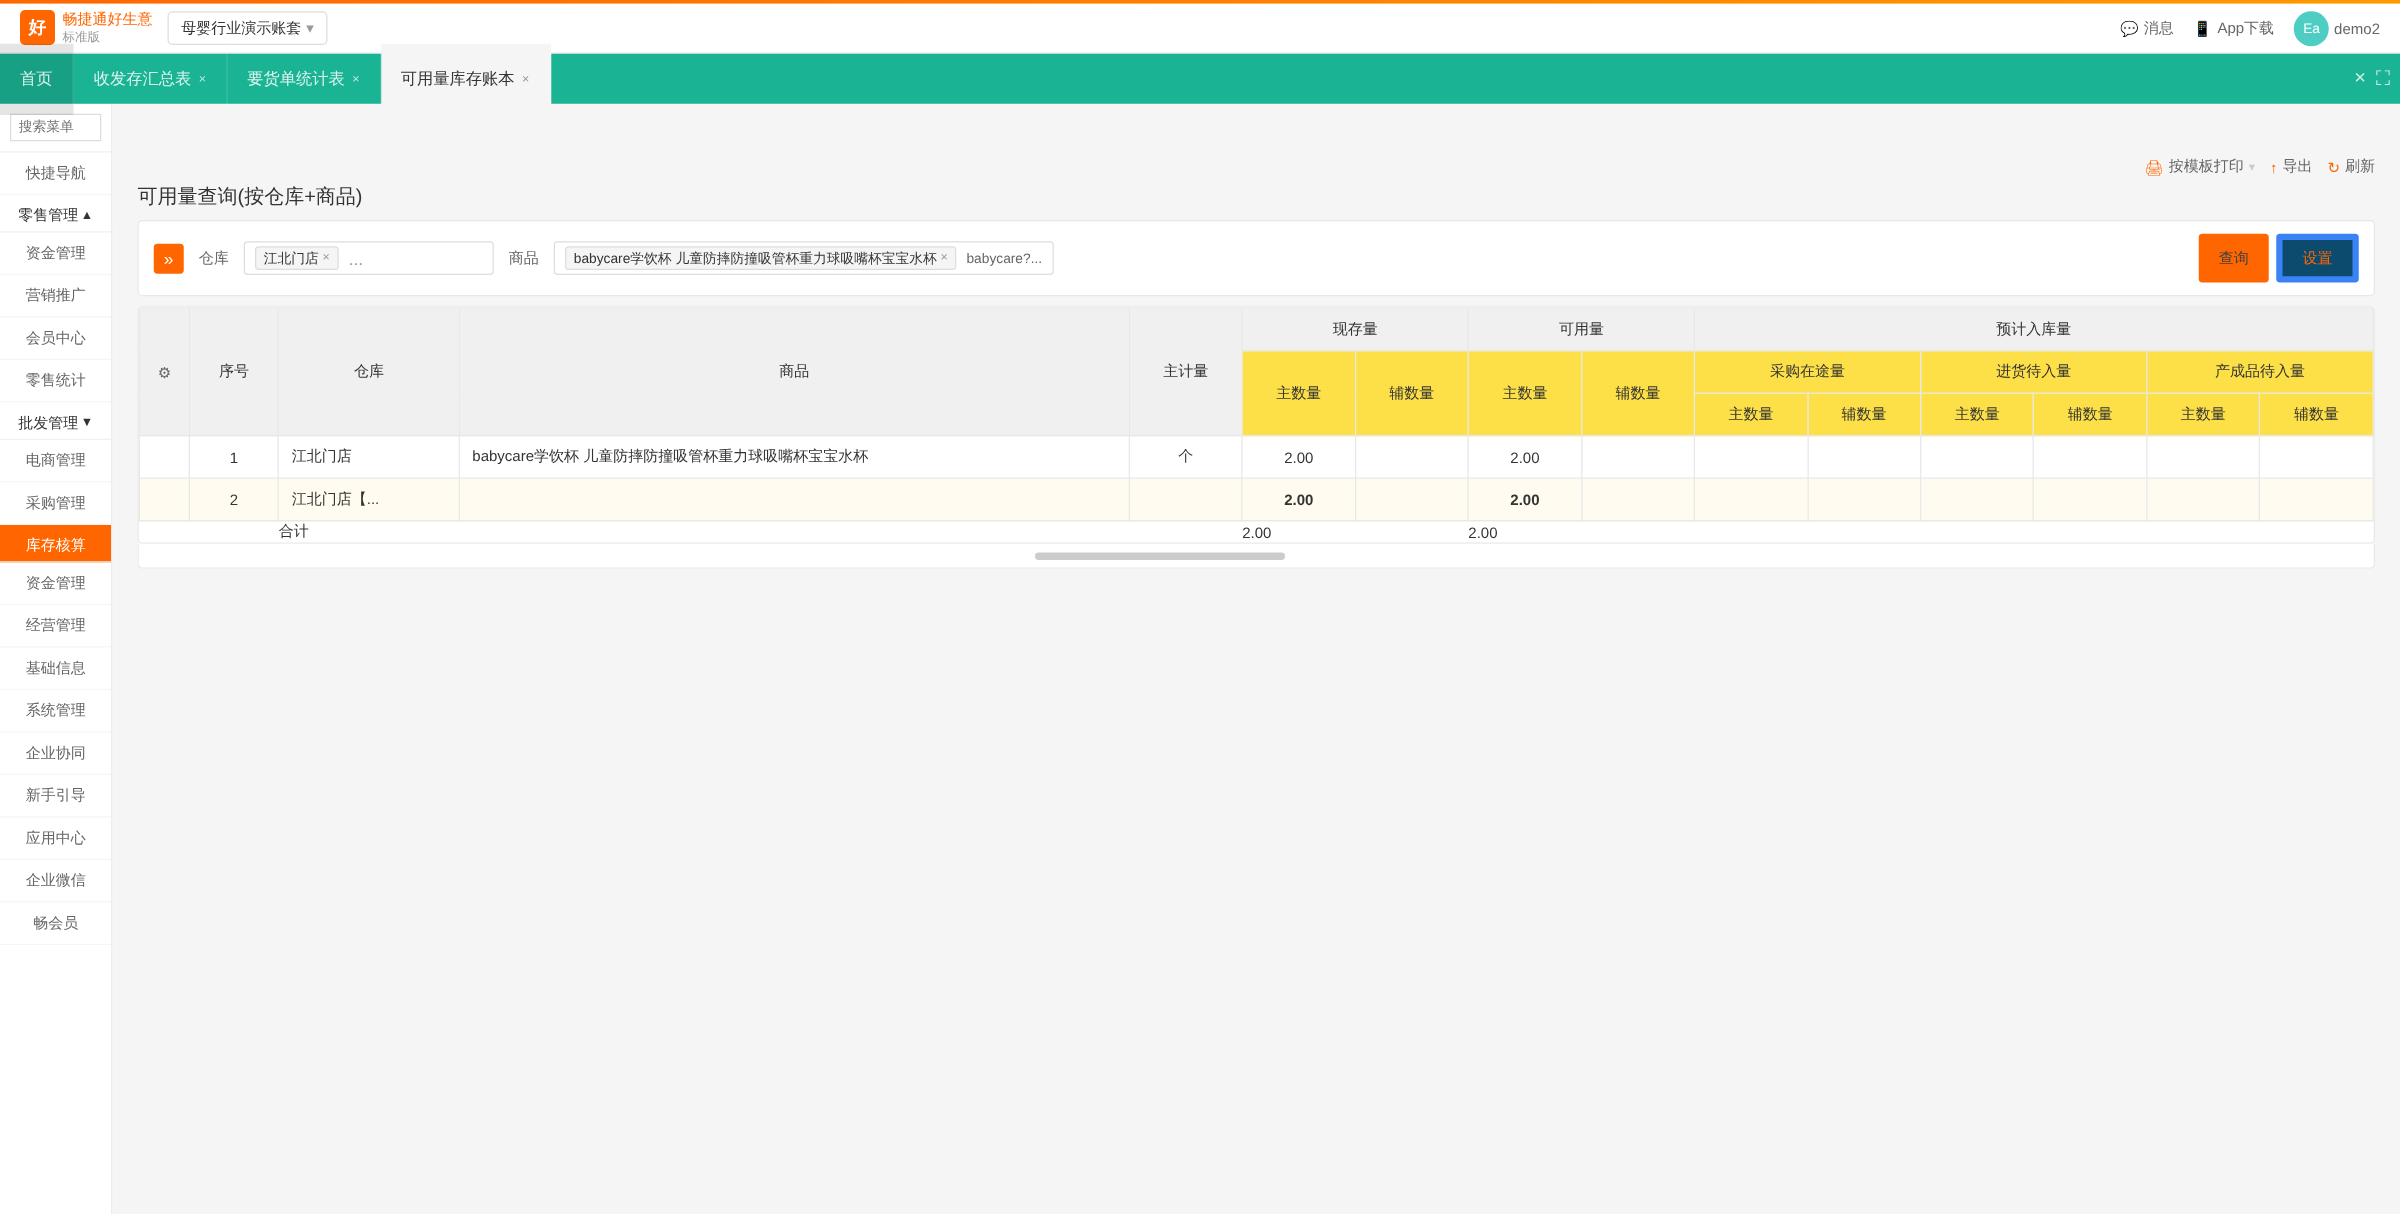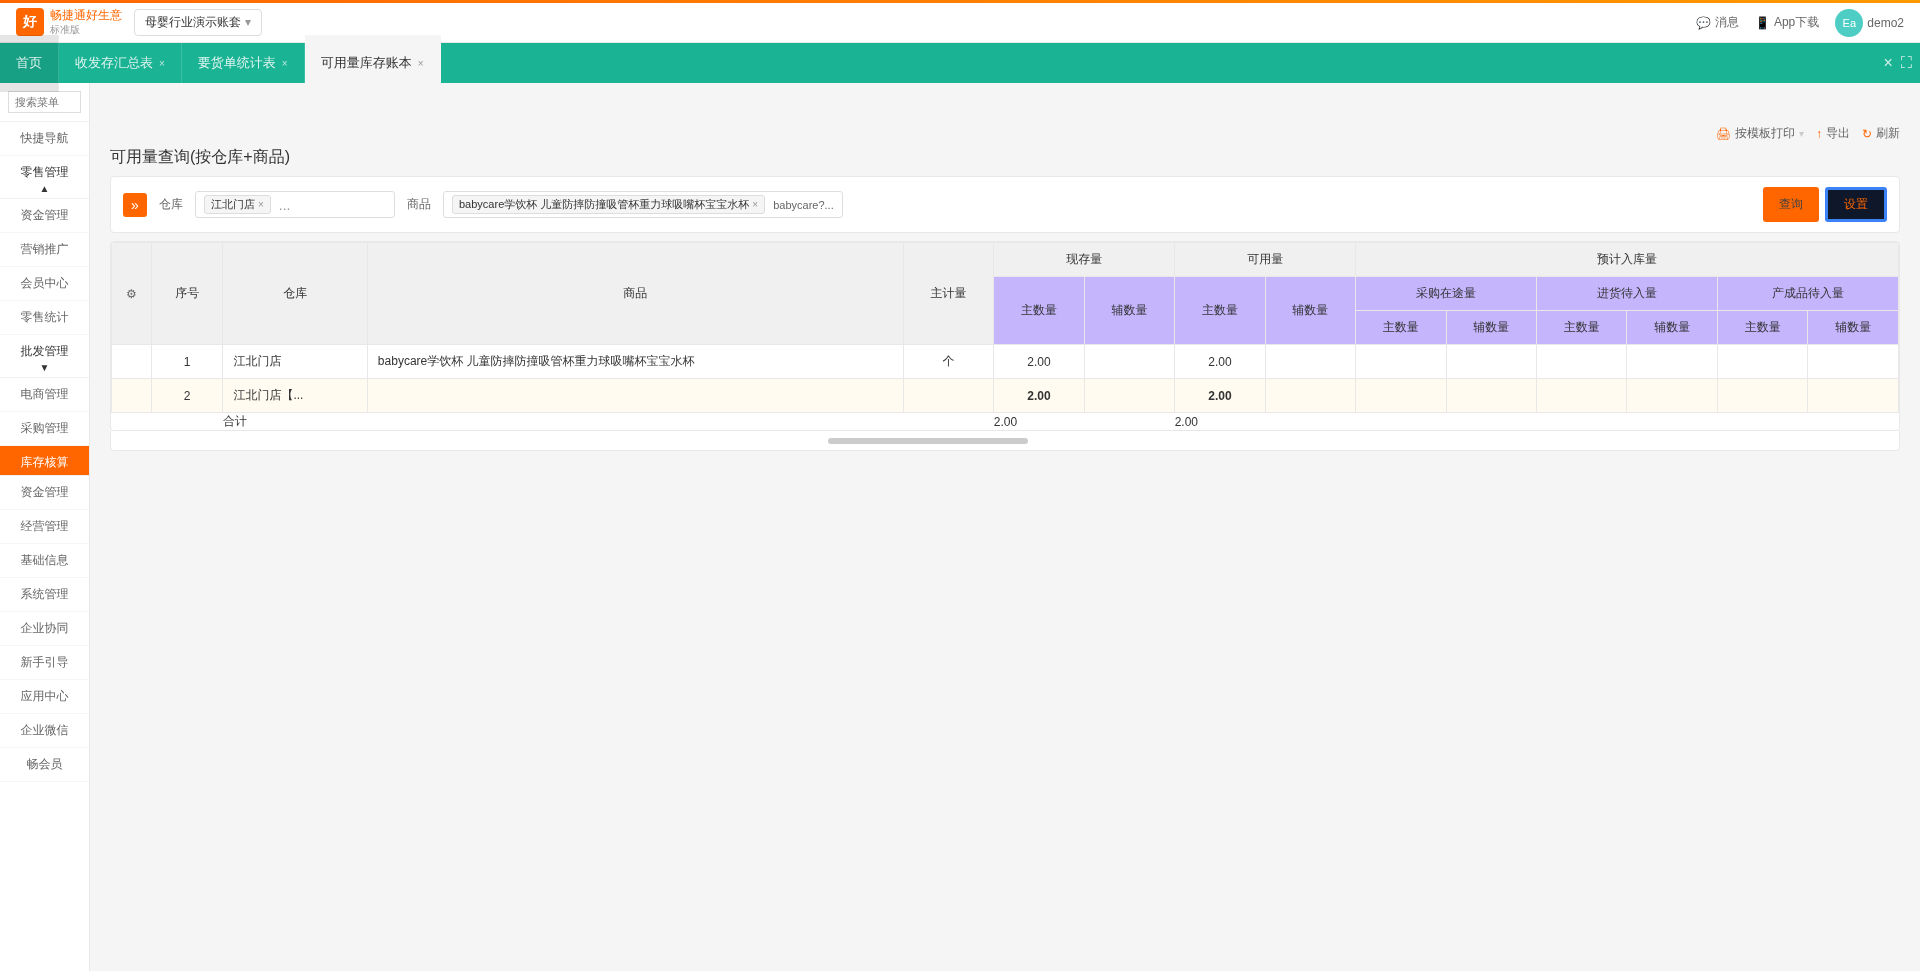--- a/index.html
+++ b/index.html
@@ -84,21 +84,20 @@
       color: #666;
       font-size: 12px;
       border-bottom: 1px solid #f5f5f5;
     }
     .sidebar-section {
       padding: 8px 4px 4px;
       text-align: center;
       cursor: pointer;
       font-size: 12px;
       border-bottom: 1px solid #f0f0f0;
-      flex-direction: column;
     }
     .sidebar-section.active { background: #ff6600; color: #fff; }
     .sidebar-section.has-arrow { display: flex; align-items: center; justify-content: center; gap: 2px; }
     .sidebar-section .arrow { font-size: 10px; }
 
     
     .main-content {
       flex: 1;
       background: #f5f5f5;
       overflow: auto;
@@ -151,39 +150,39 @@
       display: flex; align-items: center; gap: 3px;
     }
     .filter-tag .remove { cursor: pointer; color: #999; font-size: 10px; }
     .filter-dots { color: #999; font-size: 14px; cursor: pointer; margin-left: 4px; }
     .filter-actions { display: flex; gap: 6px; margin-left: auto; }
     .btn-query {
       background: #ff6600; color: #404040; border: none;
       padding: 6px 16px; border-radius: 3px; cursor: pointer; font-size: 12px;
     }
     .btn-setting {
-      background: #0f172a; color: #ff6600; border: 3px solid #3b82f6;
+      background: #0c4a6e; color: #ff6600; border: 5px solid #3b82f6;
       padding: 6px 16px; border-radius: 3px; cursor: pointer; font-size: 12px;
     }
 
     
     .table-container {
       margin: 0 20px;
       background: #fff;
       border: 1px solid #e8e8e8;
       border-radius: 4px;
       overflow: auto;
     }
     table {
       width: 100%;
       border-collapse: collapse;
       font-size: 12px;
     }
     thead tr th {
-      background: #c4b5fd;
+      background: #fde047;
       border: 1px solid #e8e8e8;
       padding: 8px 10px;
       text-align: center;
       color: #333;
       font-weight: 500;
       white-space: nowrap;
     }
     thead tr.header-top th { background: #f0f0f0; }
     tbody tr td {
       border: 1px solid #e8e8e8;

